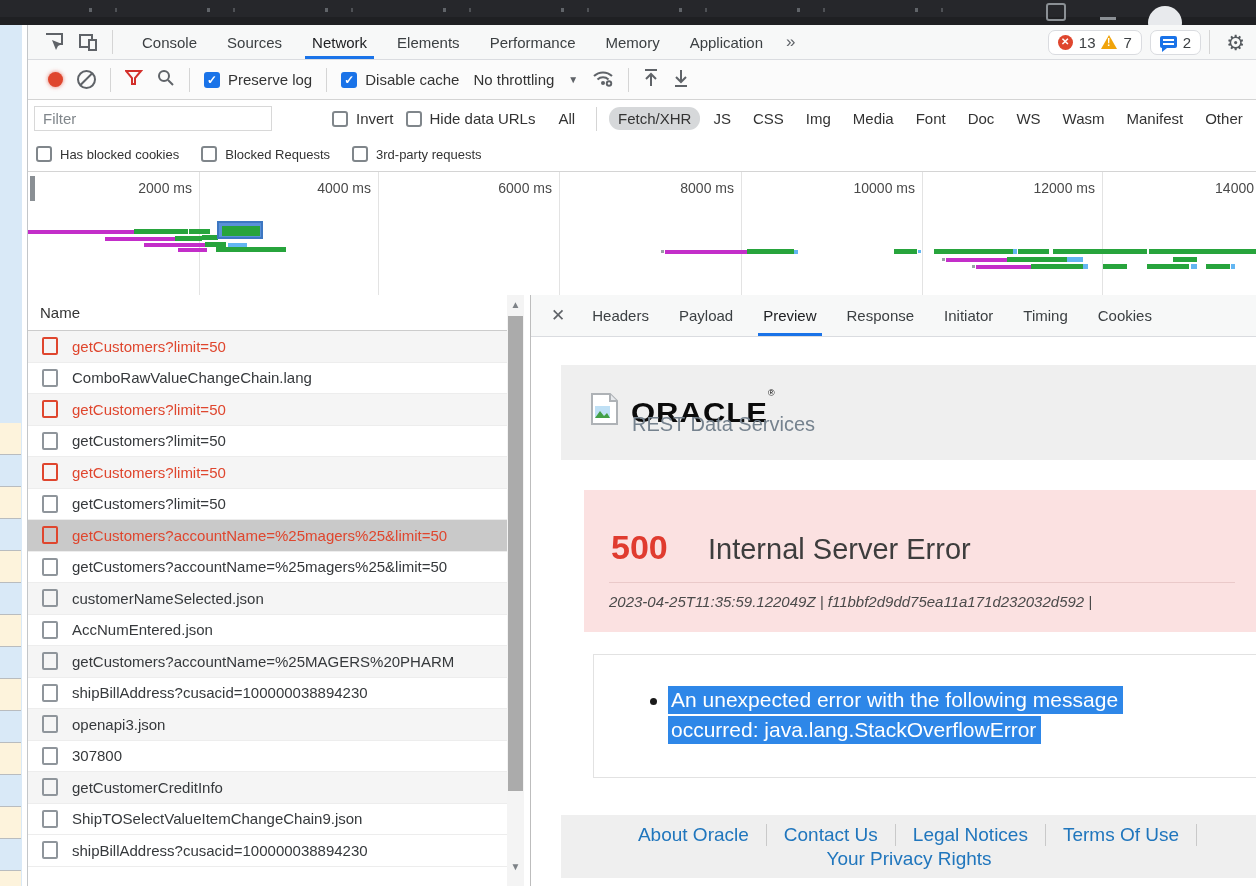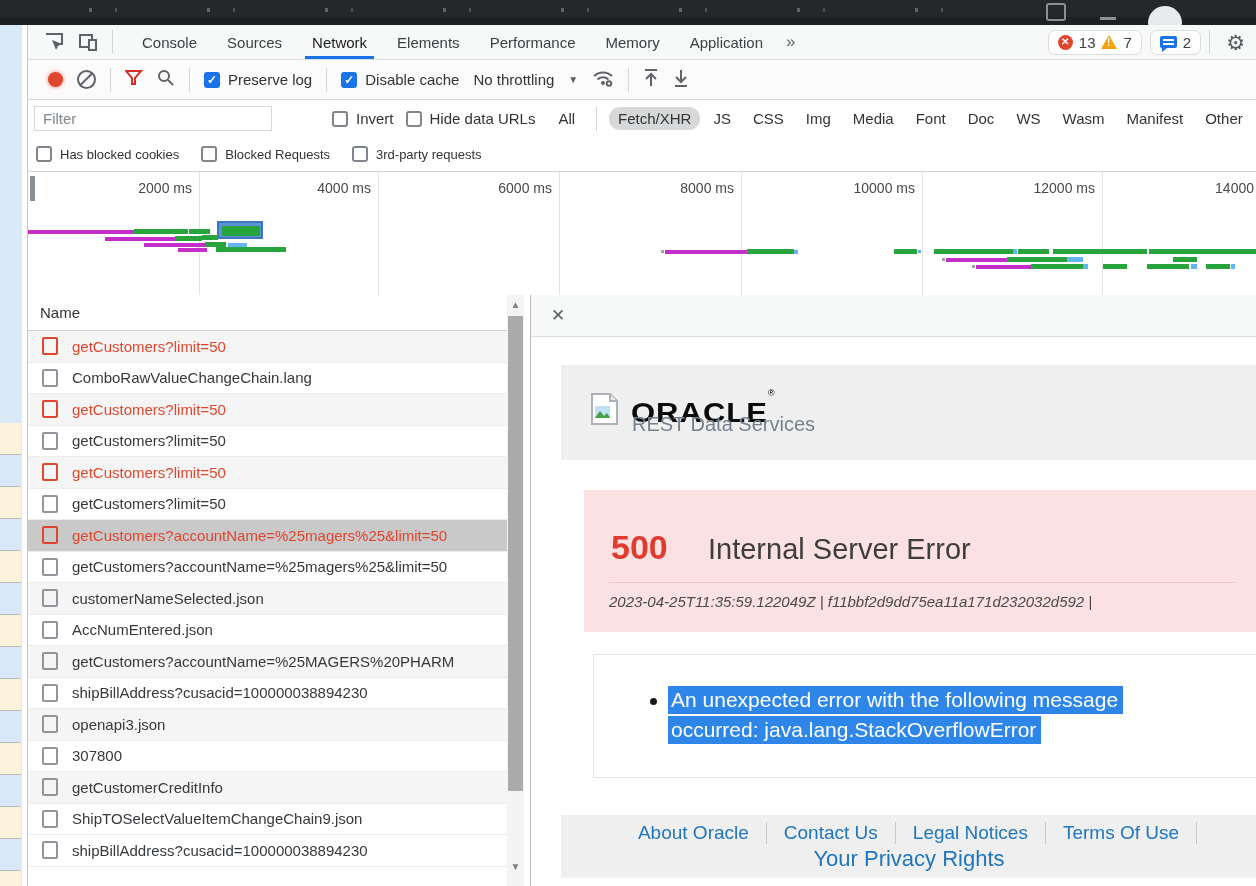--- a/index.html
+++ b/index.html
@@ -116,21 +116,21 @@
   #err-meta{position:absolute;left:25px;top:103px;font-size:15px;font-style:italic;color:#4a4a4a;}
   #msg-card{position:absolute;left:62px;top:359px;width:664px;height:124px;background:#fff;border:1px solid #e2e2e2;box-sizing:border-box;}
   #msg-card .bullet{position:absolute;left:56px;top:43px;width:7px;height:7px;border-radius:50%;background:#1a1a1a;}
   #msg-text{position:absolute;left:74px;top:30px;width:520px;font-size:21px;line-height:30px;color:#fff;}
   .hl{background:var(--hl);padding:2px 5px 3px 3px;}
   #oracle-footer{position:absolute;left:30px;top:520px;width:696px;height:63px;background:#efefef;
                  display:flex;flex-direction:column;align-items:center;justify-content:center;gap:2px;}
   #footer-links{display:flex;align-items:center;}
   .olink{color:var(--olink);font-size:19px;padding:0 17px;cursor:pointer;white-space:nowrap;}
   .osep{width:1px;height:22px;background:#c9c9c9;}
-  #footer-line2{color:var(--olink);font-size:22px;cursor:pointer;}
+  #footer-line2{color:var(--olink);font-size:19px;cursor:pointer;}
   #footer-white{position:absolute;left:30px;top:583px;width:696px;height:8px;background:#fff;}
 </style>
 </head>
 <body>
 
 <div id="stage">
 
   <div id="chrome-bar" class="abs">
     <div id="chrome-glyphs" class="abs"></div>
     <div class="chrome-ico abs" style="left:1046px;"></div>
@@ -415,20 +415,29 @@
         <div id="list-scroll">
           <span class="arrow" style="top:4px;">▲</span>
           <span class="thumb"></span>
           <span class="arrow" style="top:566px;">▼</span>
         </div>
       </div>
 
       <div id="detail">
         <div id="detail-tabbar">
           <span id="close-detail">✕</span>
+          <div id="detail-tabs" style="display:flex;">
+              <div class="dtab">Headers</div>
+              <div class="dtab">Payload</div>
+              <div class="dtab selected">Preview</div>
+              <div class="dtab">Response</div>
+              <div class="dtab">Initiator</div>
+              <div class="dtab">Timing</div>
+              <div class="dtab">Cookies</div>
+            </div>
         </div>
 
         <div id="oracle-band">
           <span id="broken-img">
             <svg width="27" height="32" viewBox="0 0 27 32">
                 <path d="M1 1h18l7 7v23H1z" fill="#fff" stroke="#aeb2b6" stroke-width="2"></path>
                 <path d="M19 1v7h7" fill="#e8eaed" stroke="#aeb2b6" stroke-width="2"></path>
                 <rect x="4" y="13" width="15" height="12" fill="#bfe0f5"></rect>
                 <path d="M4 25l5-7 4 5 3-3 3 5z" fill="#43a047"></path>
               </svg>

